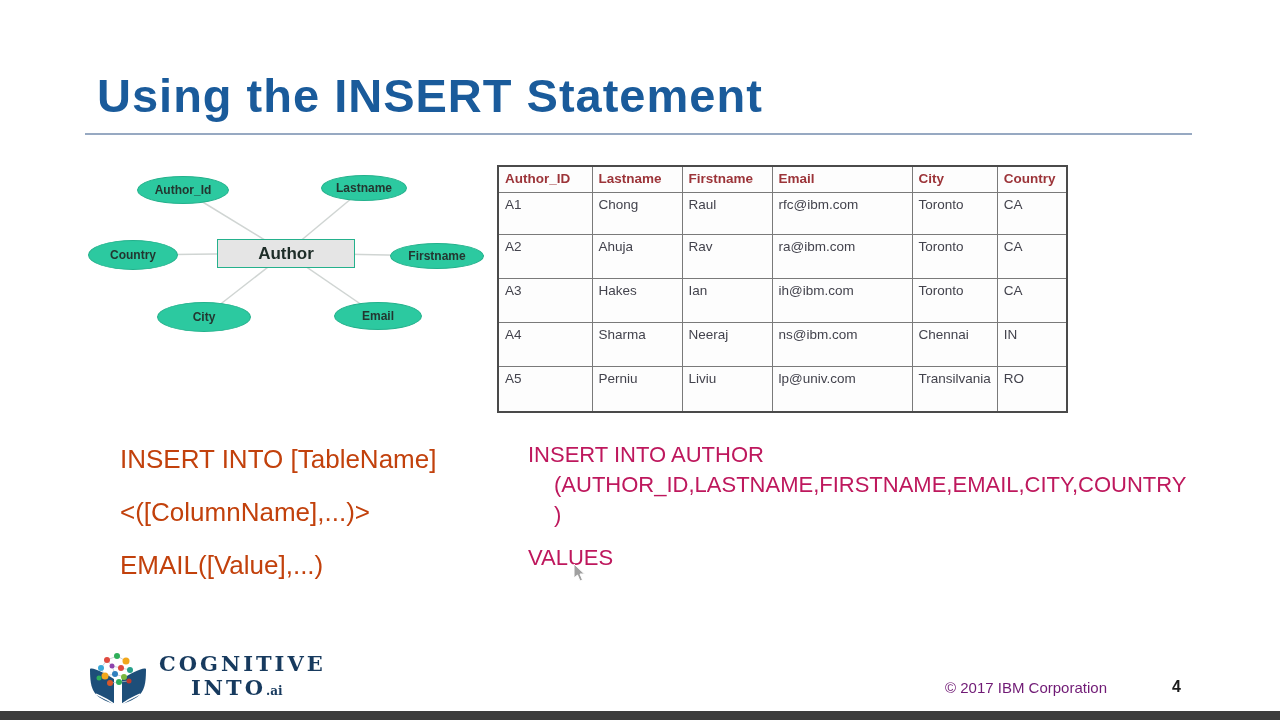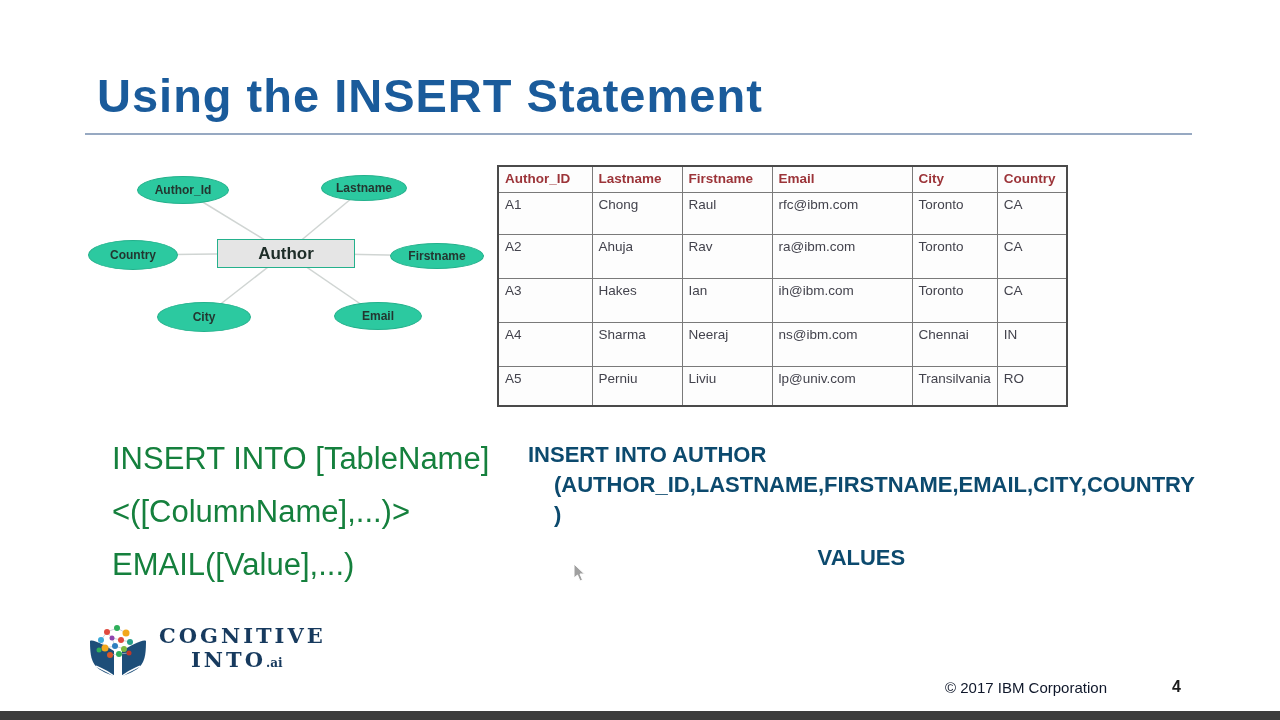--- a/index.html
+++ b/index.html
@@ -23,41 +23,41 @@
 
   
   .author-table { position:absolute; left:497px; top:165px; border-collapse:collapse;
                   background:#fdfdfd; border:2px solid #4a4a4a; }
   .author-table th, .author-table td { border:1px solid #7a7a7a; vertical-align:top;
                   padding:4px 6px; text-align:left; }
   .author-table th { color:#9c3439; font-size:13.5px; font-weight:bold; height:26px; }
   .author-table td { color:#43434d; font-size:13.5px; }
 
   
-  .syntax { position:absolute; left:112px; top:443px; color:#15803d; font-size:31px; }
+  .syntax { position:absolute; left:120px; top:443px; color:#c2410c; font-size:26px; }
   .syntax div { line-height:32px; margin-bottom:21px; white-space:nowrap; }
 
   
-  .example { position:absolute; left:528px; top:440px; color:#0c4a6e; font-size:22px;font-weight:bold; }
+  .example { position:absolute; left:528px; top:440px; color:#be185d; font-size:22px; }
   .example div { line-height:30px; white-space:nowrap; }
   .example .indent { padding-left:26px; }
-  .example .gap-top { margin-top:13px;text-align:center; }
+  .example .gap-top { margin-top:13px; }
   .example .small-indent { padding-left:6px; }
 
   .cursor { position:absolute; left:572px; top:563px; z-index:2; }
 
   
-  .logo { position:absolute; left:85px; top:620px; display:flex; align-items:center; }
+  .logo { position:absolute; left:85px; top:648px; display:flex; align-items:center; }
   .logo-text { margin-left:8px; color:#173a5e; font-family:"DejaVu Serif", serif; font-weight:bold; }
   .logo-line1 { font-size:21px; letter-spacing:3px; line-height:24px; }
   .logo-line2 { font-size:21px; letter-spacing:3px; line-height:24px; padding-left:32px; }
   .logo-suffix { font-size:12px; letter-spacing:0; }
 
   
-  .copyright { position:absolute; left:945px; top:679px; font-size:15px; color:#0f172a; }
+  .copyright { position:absolute; left:945px; top:679px; font-size:15px; color:#701a75; }
   .page-number { position:absolute; left:1172px; top:678px; font-size:16px; font-weight:600; color:#1c1c1c; }
   .bottom-bar { position:absolute; left:0; bottom:0; width:1280px; height:9px; background:#3c3c3c; }
 </style>
 </head>
 <body>
 
 <div class="slide">
 
   <div class="title">Using the INSERT Statement</div>
   <div class="title-rule"></div>
@@ -117,21 +117,21 @@
         <td>CA</td>
       </tr>
       <tr style="height:44px;margin-left:47px;">
         <td>A4</td>
         <td>Sharma</td>
         <td>Neeraj</td>
         <td>ns@ibm.com</td>
         <td>Chennai</td>
         <td>IN</td>
       </tr>
-      <tr style="height:40px;border-radius:12px;">
+      <tr style="height:46px;border-radius:12px;">
         <td>A5</td>
         <td>Perniu</td>
         <td>Liviu</td>
         <td>lp@univ.com</td>
         <td>Transilvania</td>
         <td>RO</td>
       </tr>
     </tbody>
   </table>
 

